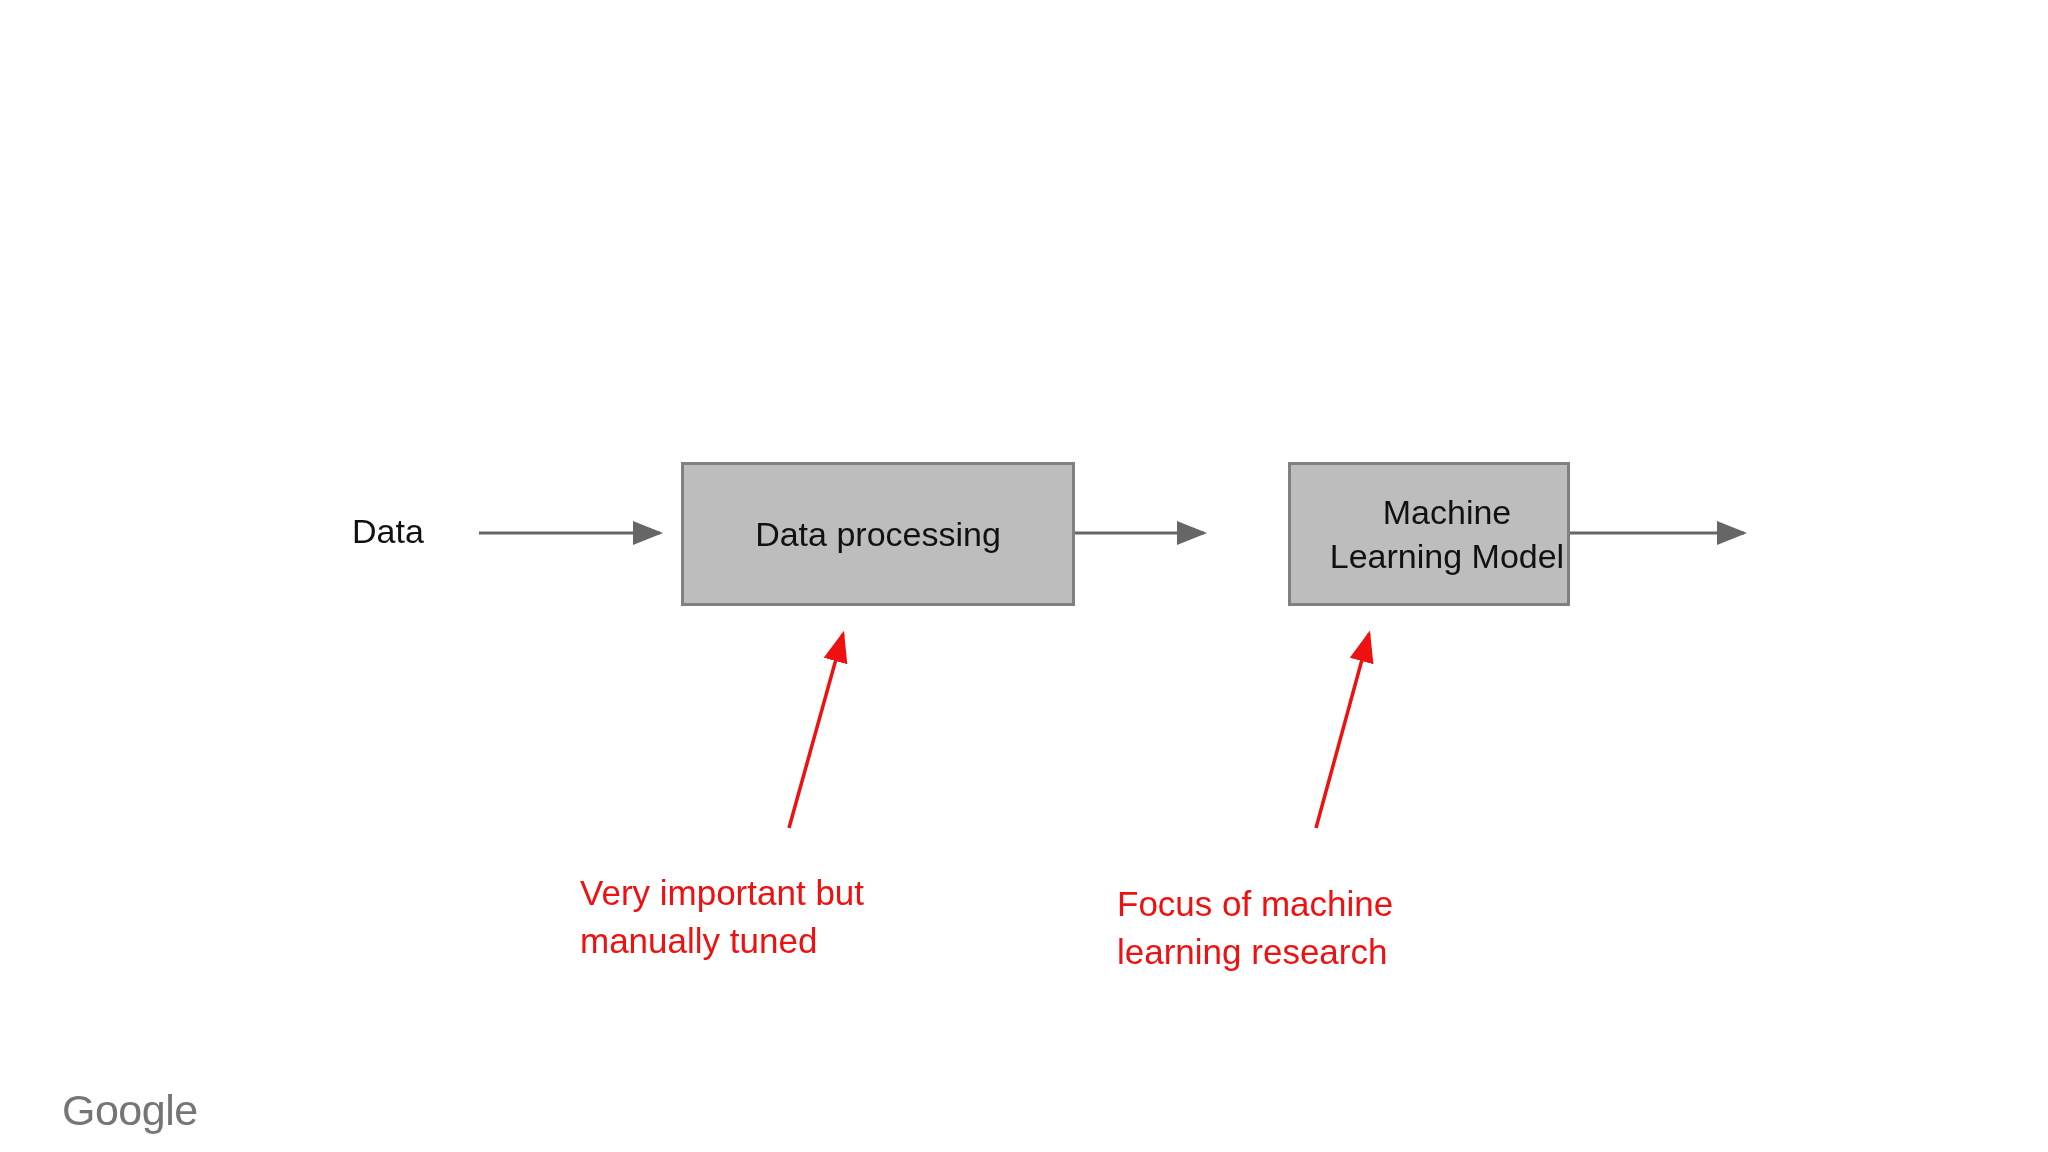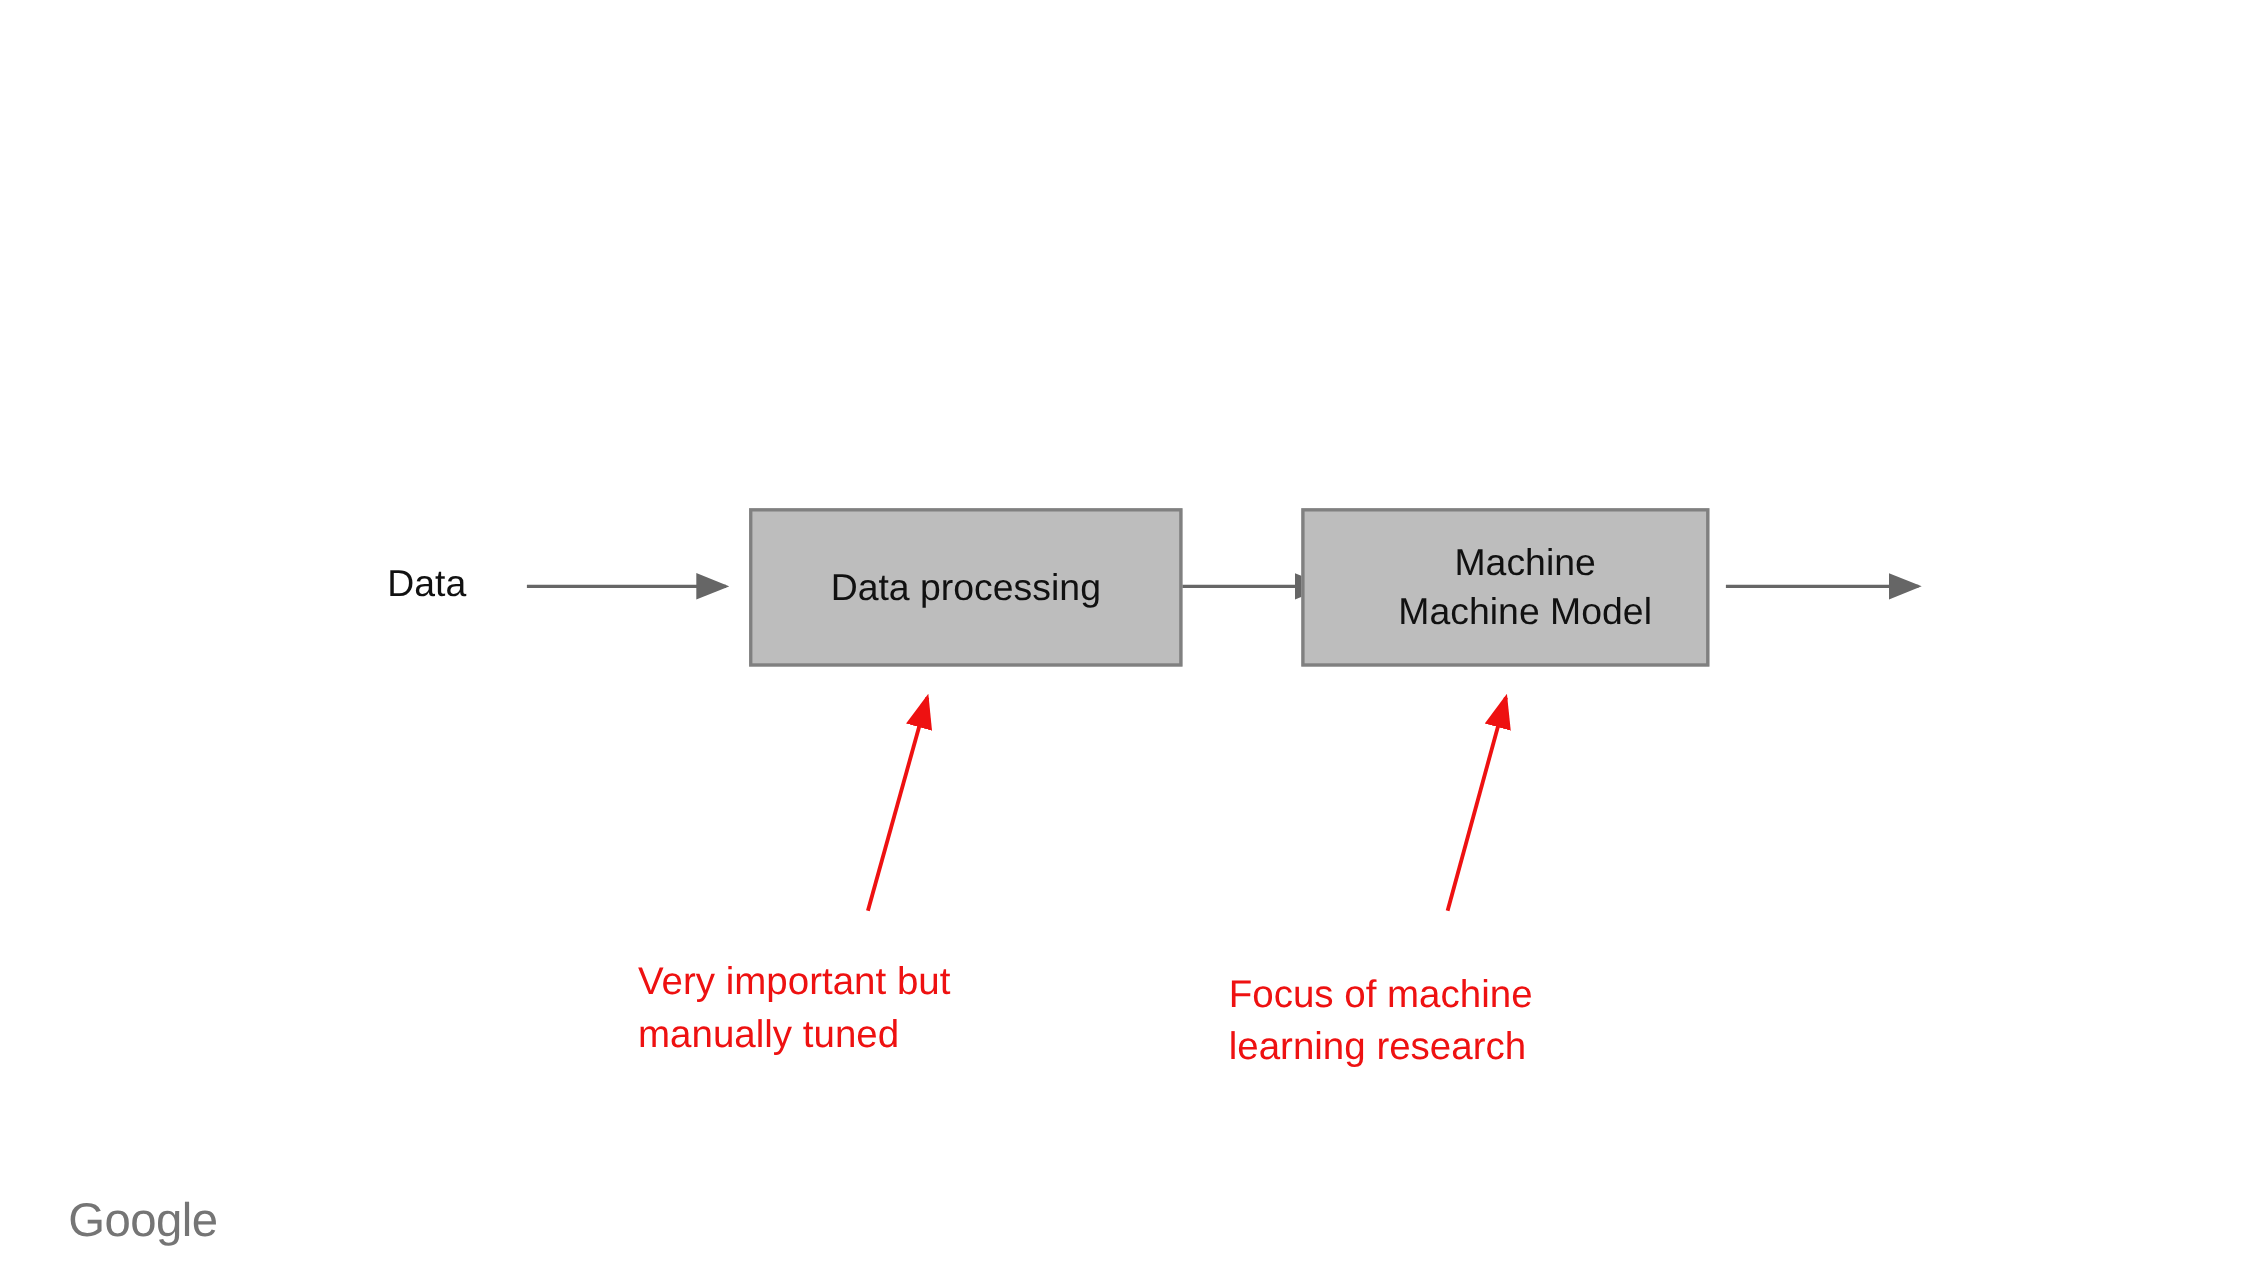--- a/index.html
+++ b/index.html
@@ -51,21 +51,21 @@
     border: 3px solid var(--node_border);
     display: flex;
     align-items: center;
     justify-content: center;
     text-align: center;
     font-size: 34px;
     line-height: 44px;
     color: var(--label);
   }
   .node.data-processing { left: 657px; width: 394px; }
-  .node.ml-model { left: 1159px; width: 371px; padding-left: 36px; }
+  .node.ml-model { left: 1264px; width: 282px; padding-left: 36px; }
 
   .annotation {
     position: absolute;
     color: var(--annotation);
     font-size: 35px;
     line-height: 48px;
     white-space: nowrap;
   }
   .annotation.a1 { left: 556px; top: 869px; }
   .annotation.a2 { left: 1093px; top: 880px; }
@@ -102,21 +102,21 @@
 
   <div class="input-label">Data</div>
 
   <div class="node data-processing">
     <span>Data processing</span>
   </div>
 
   <div class="node ml-model">
     <span>
       <span>Machine</span><br>
-      <span>Machine Model</span>
+      <span>Learning Model</span>
     </span>
   </div>
 
   <div class="annotation a1">
     <span>Very important but</span><br>
     <span>manually tuned</span>
   </div>
 
   <div class="annotation a2">
     <span>Focus of machine</span><br>

